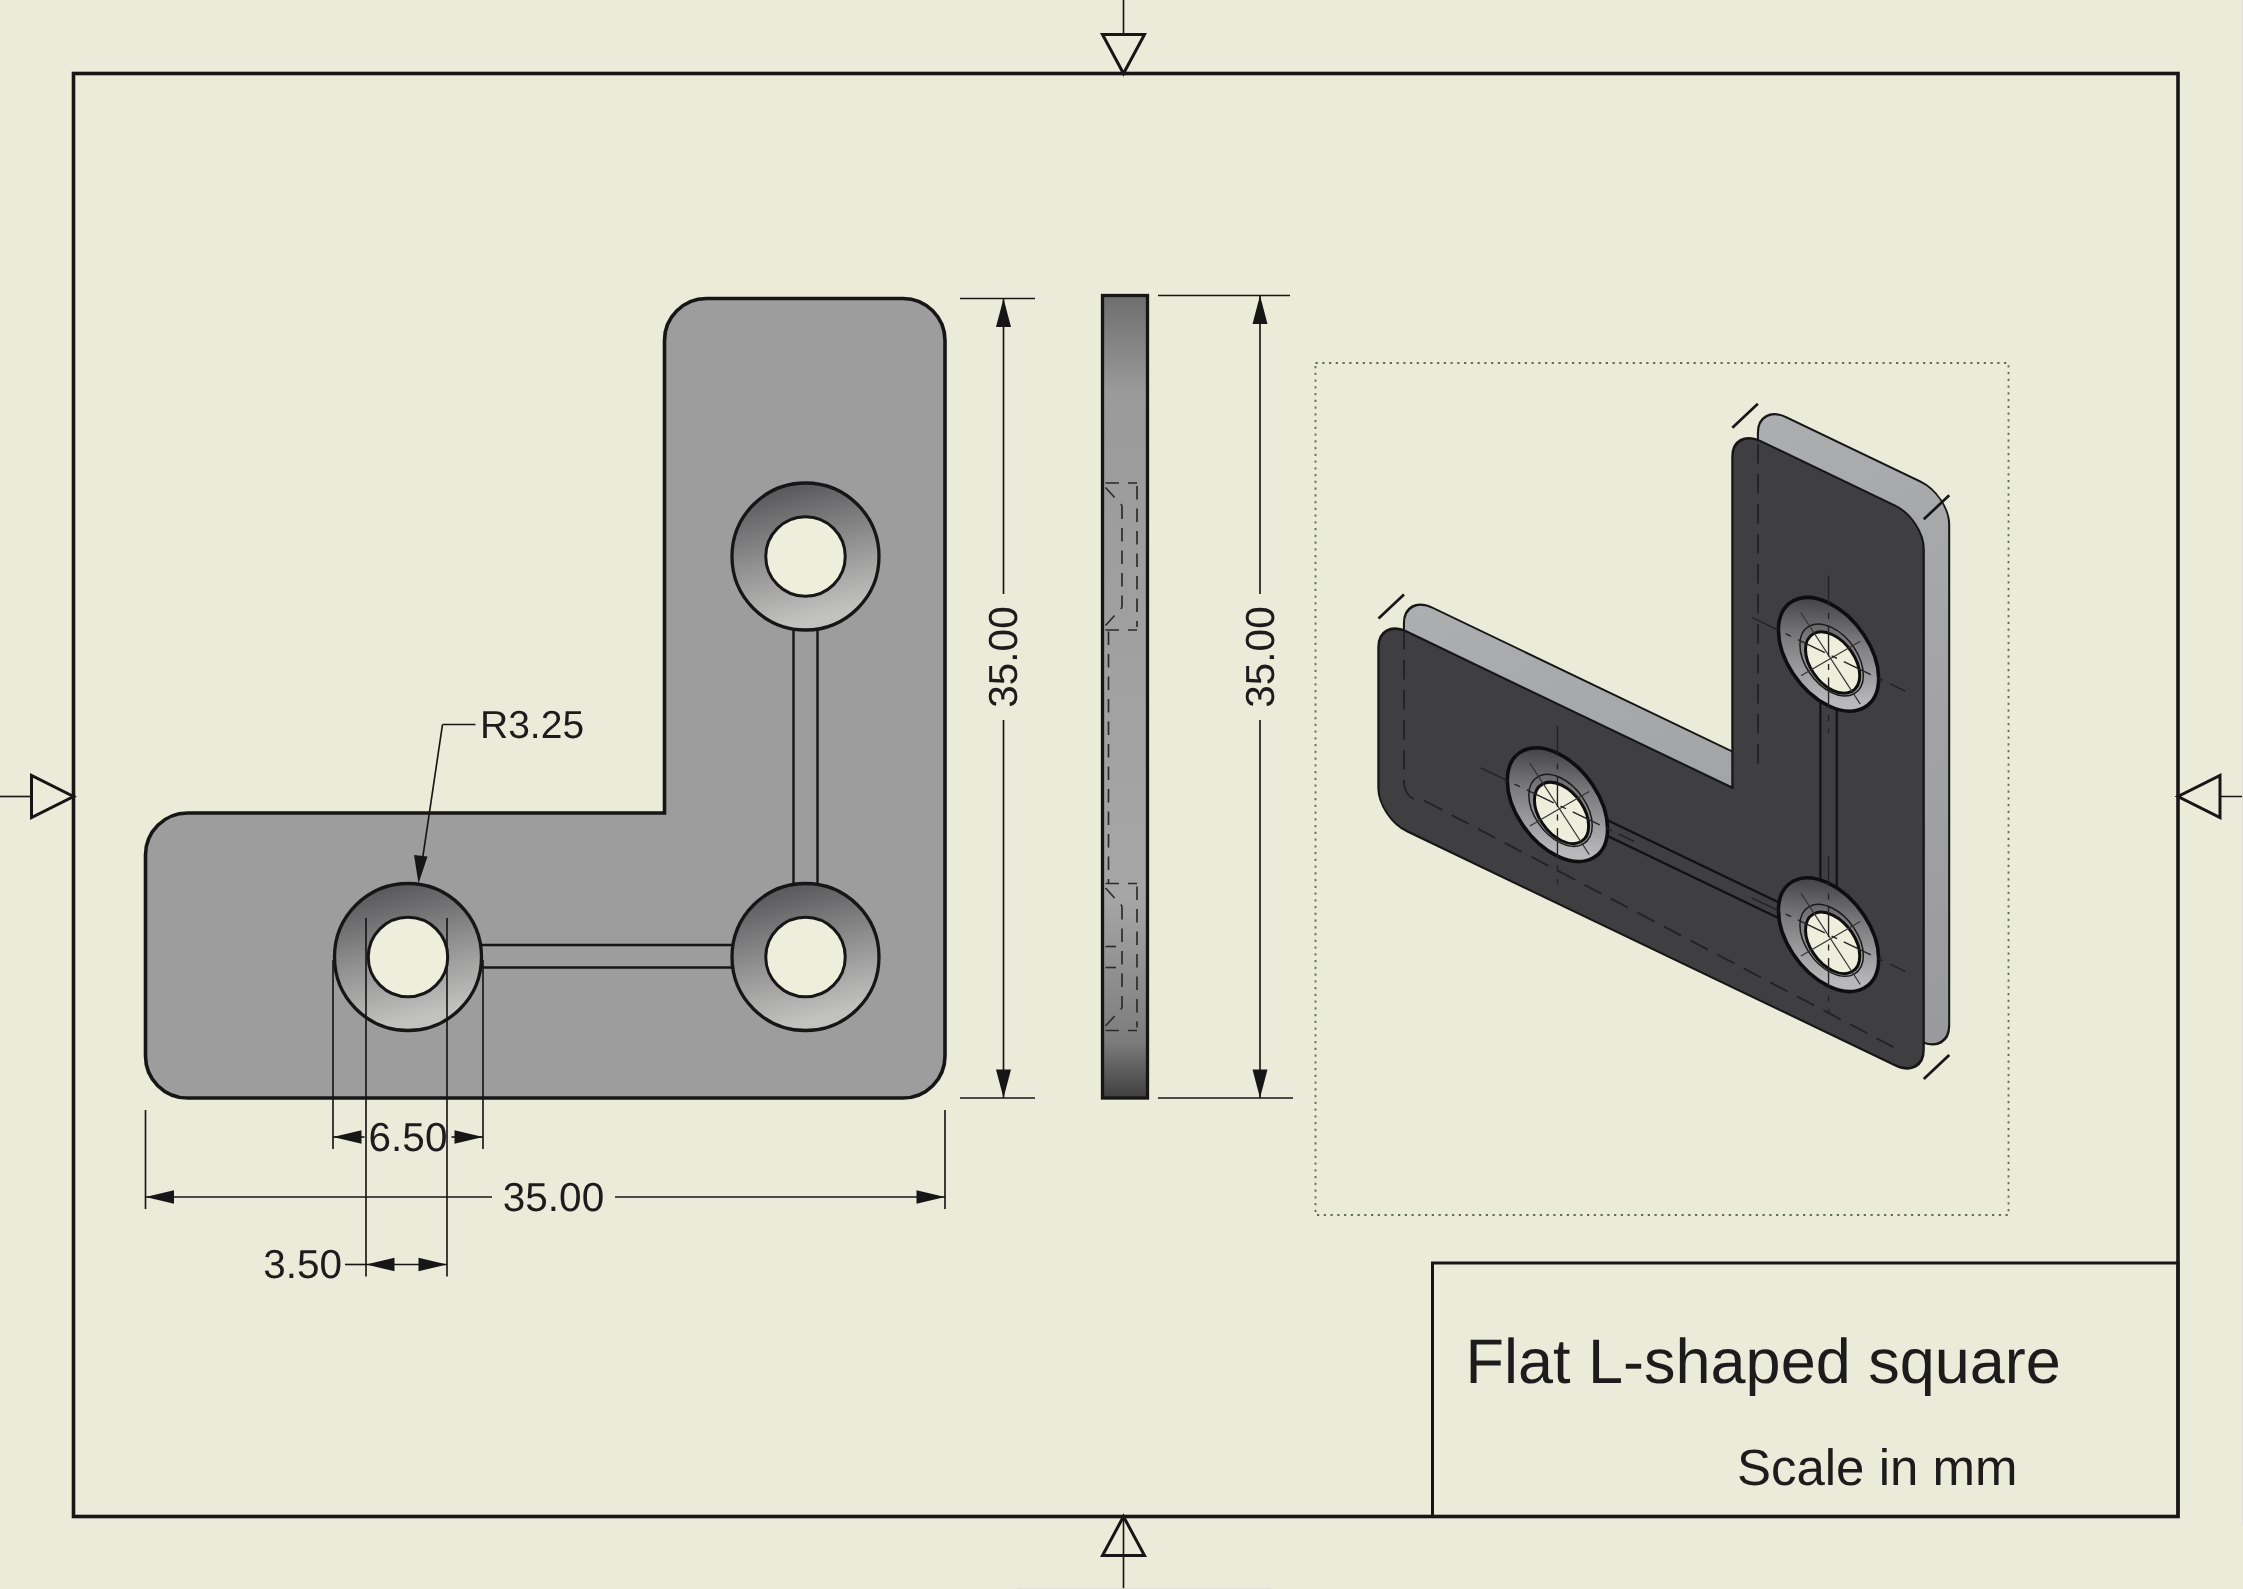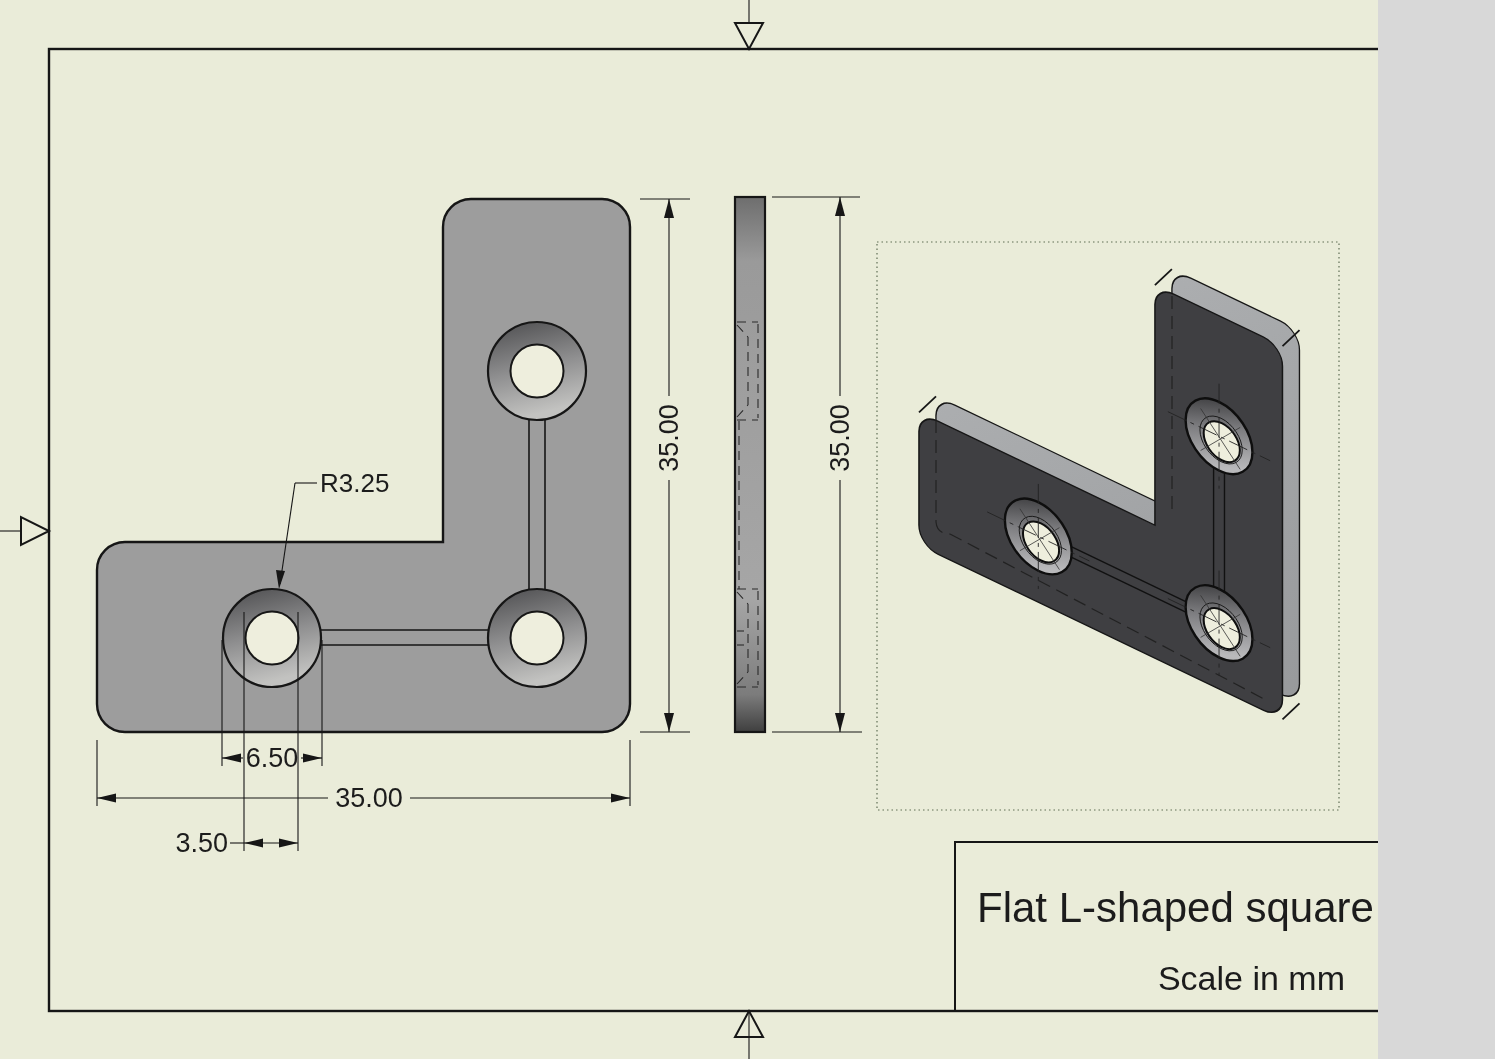--- a/index.html
+++ b/index.html
@@ -1,16 +1,16 @@
 <!DOCTYPE html>
 <html><head>
 <meta charset="utf-8">
 <style>
   html,body{margin:0;padding:0;background:#d8d8d8;}
-  .page{position:relative;width:1378px;height:1059px;background:#eaecd9;overflow:hidden;
+  .page{position:relative;width:1495px;height:1059px;background:#eaecd9;overflow:hidden;
         font-family:"Liberation Sans", sans-serif;}
   svg{position:absolute;left:0;top:0;}
   text{fill:#1c1c1c;font-family:"Liberation Sans", sans-serif;}
   .dimtext{font-size:27px;}
   .radtext{font-size:26px;}
   .titletext{font-size:42px;}
   .scaletext{font-size:34px;}
   .thick{stroke:#161616;stroke-width:2.4;fill:none;}
   .thin{stroke:#161616;stroke-width:1.1;fill:none;}
   .arrow{fill:#161616;stroke:none;}

